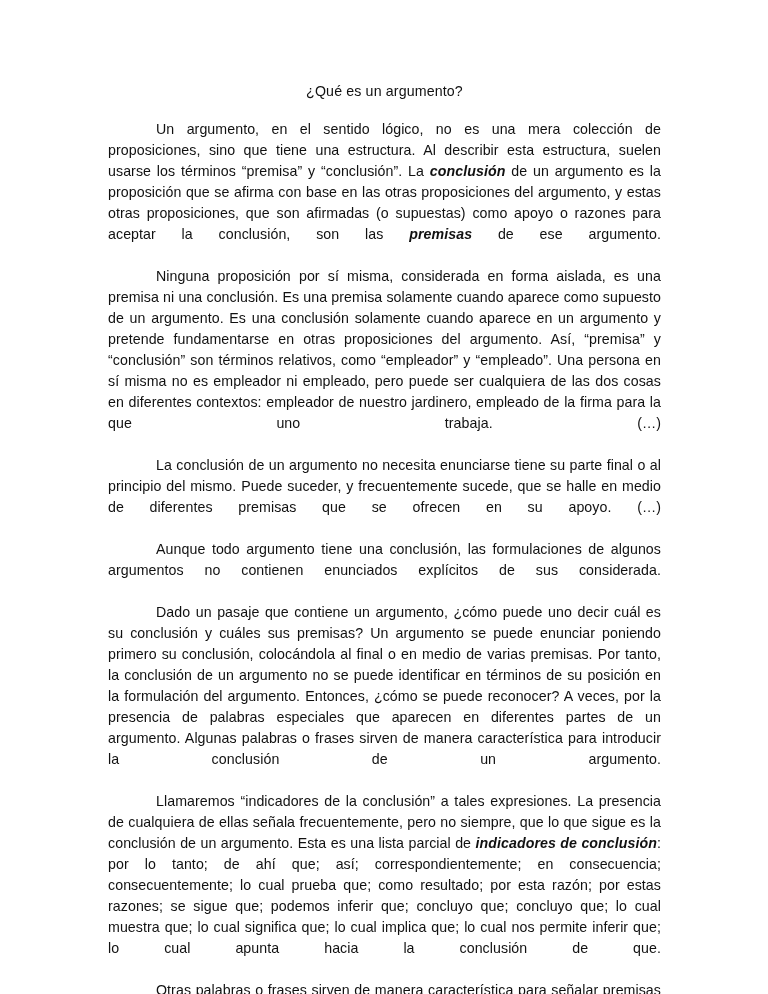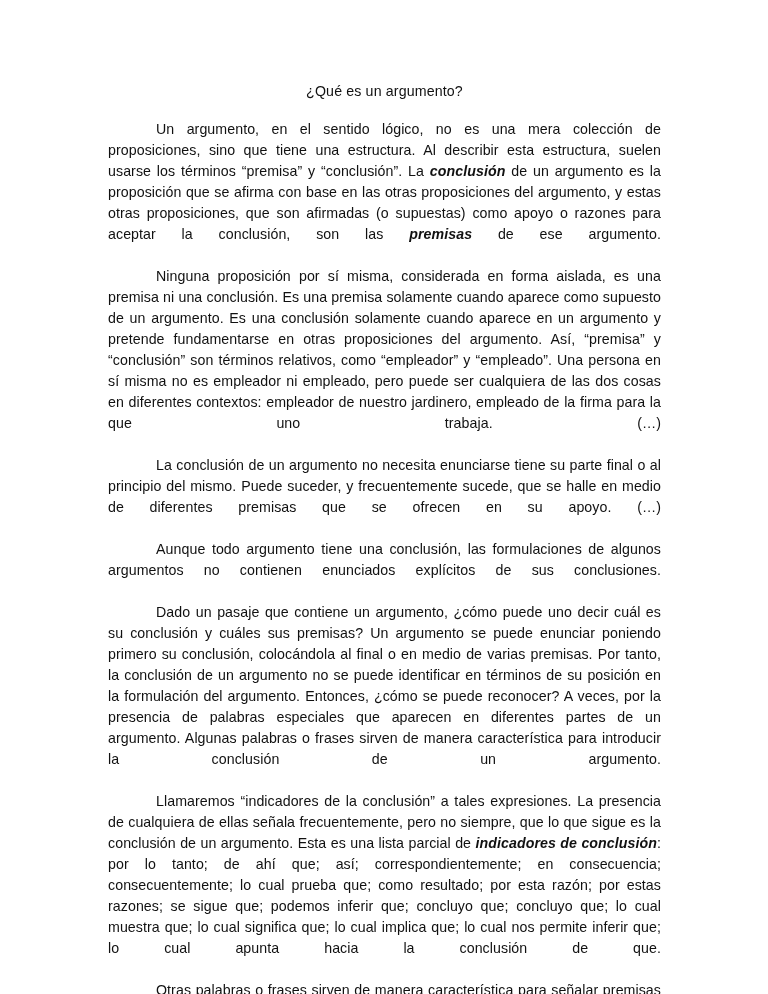--- a/index.html
+++ b/index.html
@@ -65,19 +65,19 @@
 </head>
 <body>
 
 <div class="page">
   <div class="content">
     <h1 class="doc-title">¿Qué es un argumento?</h1>
     <div id="paragraph-container">
         <p class="para"><span>Un argumento, en el sentido lógico, no es una mera colección de proposiciones, sino que tiene una estructura. Al describir esta estructura, suelen usarse los términos “premisa” y “conclusión”. La </span><span class="bi">conclusión</span><span> de un argumento es la proposición que se afirma con base en las otras proposiciones del argumento, y estas otras proposiciones, que son afirmadas (o supuestas) como apoyo o razones para aceptar la conclusión, son las </span><span class="bi">premisas</span><span> de ese argumento.</span></p>
         <p class="para"><span>Ninguna proposición por sí misma, considerada en forma aislada, es una premisa ni una conclusión. Es una premisa solamente cuando aparece como supuesto de un argumento. Es una conclusión solamente cuando aparece en un argumento y pretende fundamentarse en otras proposiciones del argumento. Así, “premisa” y “conclusión” son términos relativos, como “empleador” y “empleado”. Una persona en sí misma no es empleador ni empleado, pero puede ser cualquiera de las dos cosas en diferentes contextos: empleador de nuestro jardinero, empleado de la firma para la que uno trabaja. (…)</span></p>
         <p class="para"><span>La conclusión de un argumento no necesita enunciarse tiene su parte final o al principio del mismo. Puede suceder, y frecuentemente sucede, que se halle en medio de diferentes premisas que se ofrecen en su apoyo. (…)</span></p>
-        <p class="para"><span>Aunque todo argumento tiene una conclusión, las formulaciones de algunos argumentos no contienen enunciados explícitos de sus conclusiones.</span></p>
+        <p class="para"><span>Aunque todo argumento tiene una conclusión, las formulaciones de algunos argumentos no contienen enunciados explícitos de sus considerada.</span></p>
         <p class="para"><span>Dado un pasaje que contiene un argumento, ¿cómo puede uno decir cuál es su conclusión y cuáles sus premisas? Un argumento se puede enunciar poniendo primero su conclusión, colocándola al final o en medio de varias premisas. Por tanto, la conclusión de un argumento no se puede identificar en términos de su posición en la formulación del argumento. Entonces, ¿cómo se puede reconocer? A veces, por la presencia de palabras especiales que aparecen en diferentes partes de un argumento. Algunas palabras o frases sirven de manera característica para introducir la conclusión de un argumento.</span></p>
         <p class="para"><span>Llamaremos “indicadores de la conclusión” a tales expresiones. La presencia de cualquiera de ellas señala frecuentemente, pero no siempre, que lo que sigue es la conclusión de un argumento. Esta es una lista parcial de </span><span class="bi">indicadores de conclusión</span><span>: por lo tanto; de ahí que; así; correspondientemente; en consecuencia; consecuentemente; lo cual prueba que; como resultado; por esta razón; por estas razones; se sigue que; podemos inferir que; concluyo que; concluyo que; lo cual muestra que; lo cual significa que; lo cual implica que; lo cual nos permite  inferir que; lo cual apunta hacia la conclusión de que.</span></p>
         <p class="para"><span>Otras palabras o frases sirven de manera característica para señalar premisas de un argumento. Llamaremos a tales expresiones “indicadores de premisas”. La presencia de cualquiera de ellas señala frecuentemente, pero no siempre, que lo que sigue es la premisa de un argumento. Esta es una lista parcial de </span><span class="bi">indicadores de premisas</span></p>
       </div>
   </div>
 </div>
 
 </body></html>

